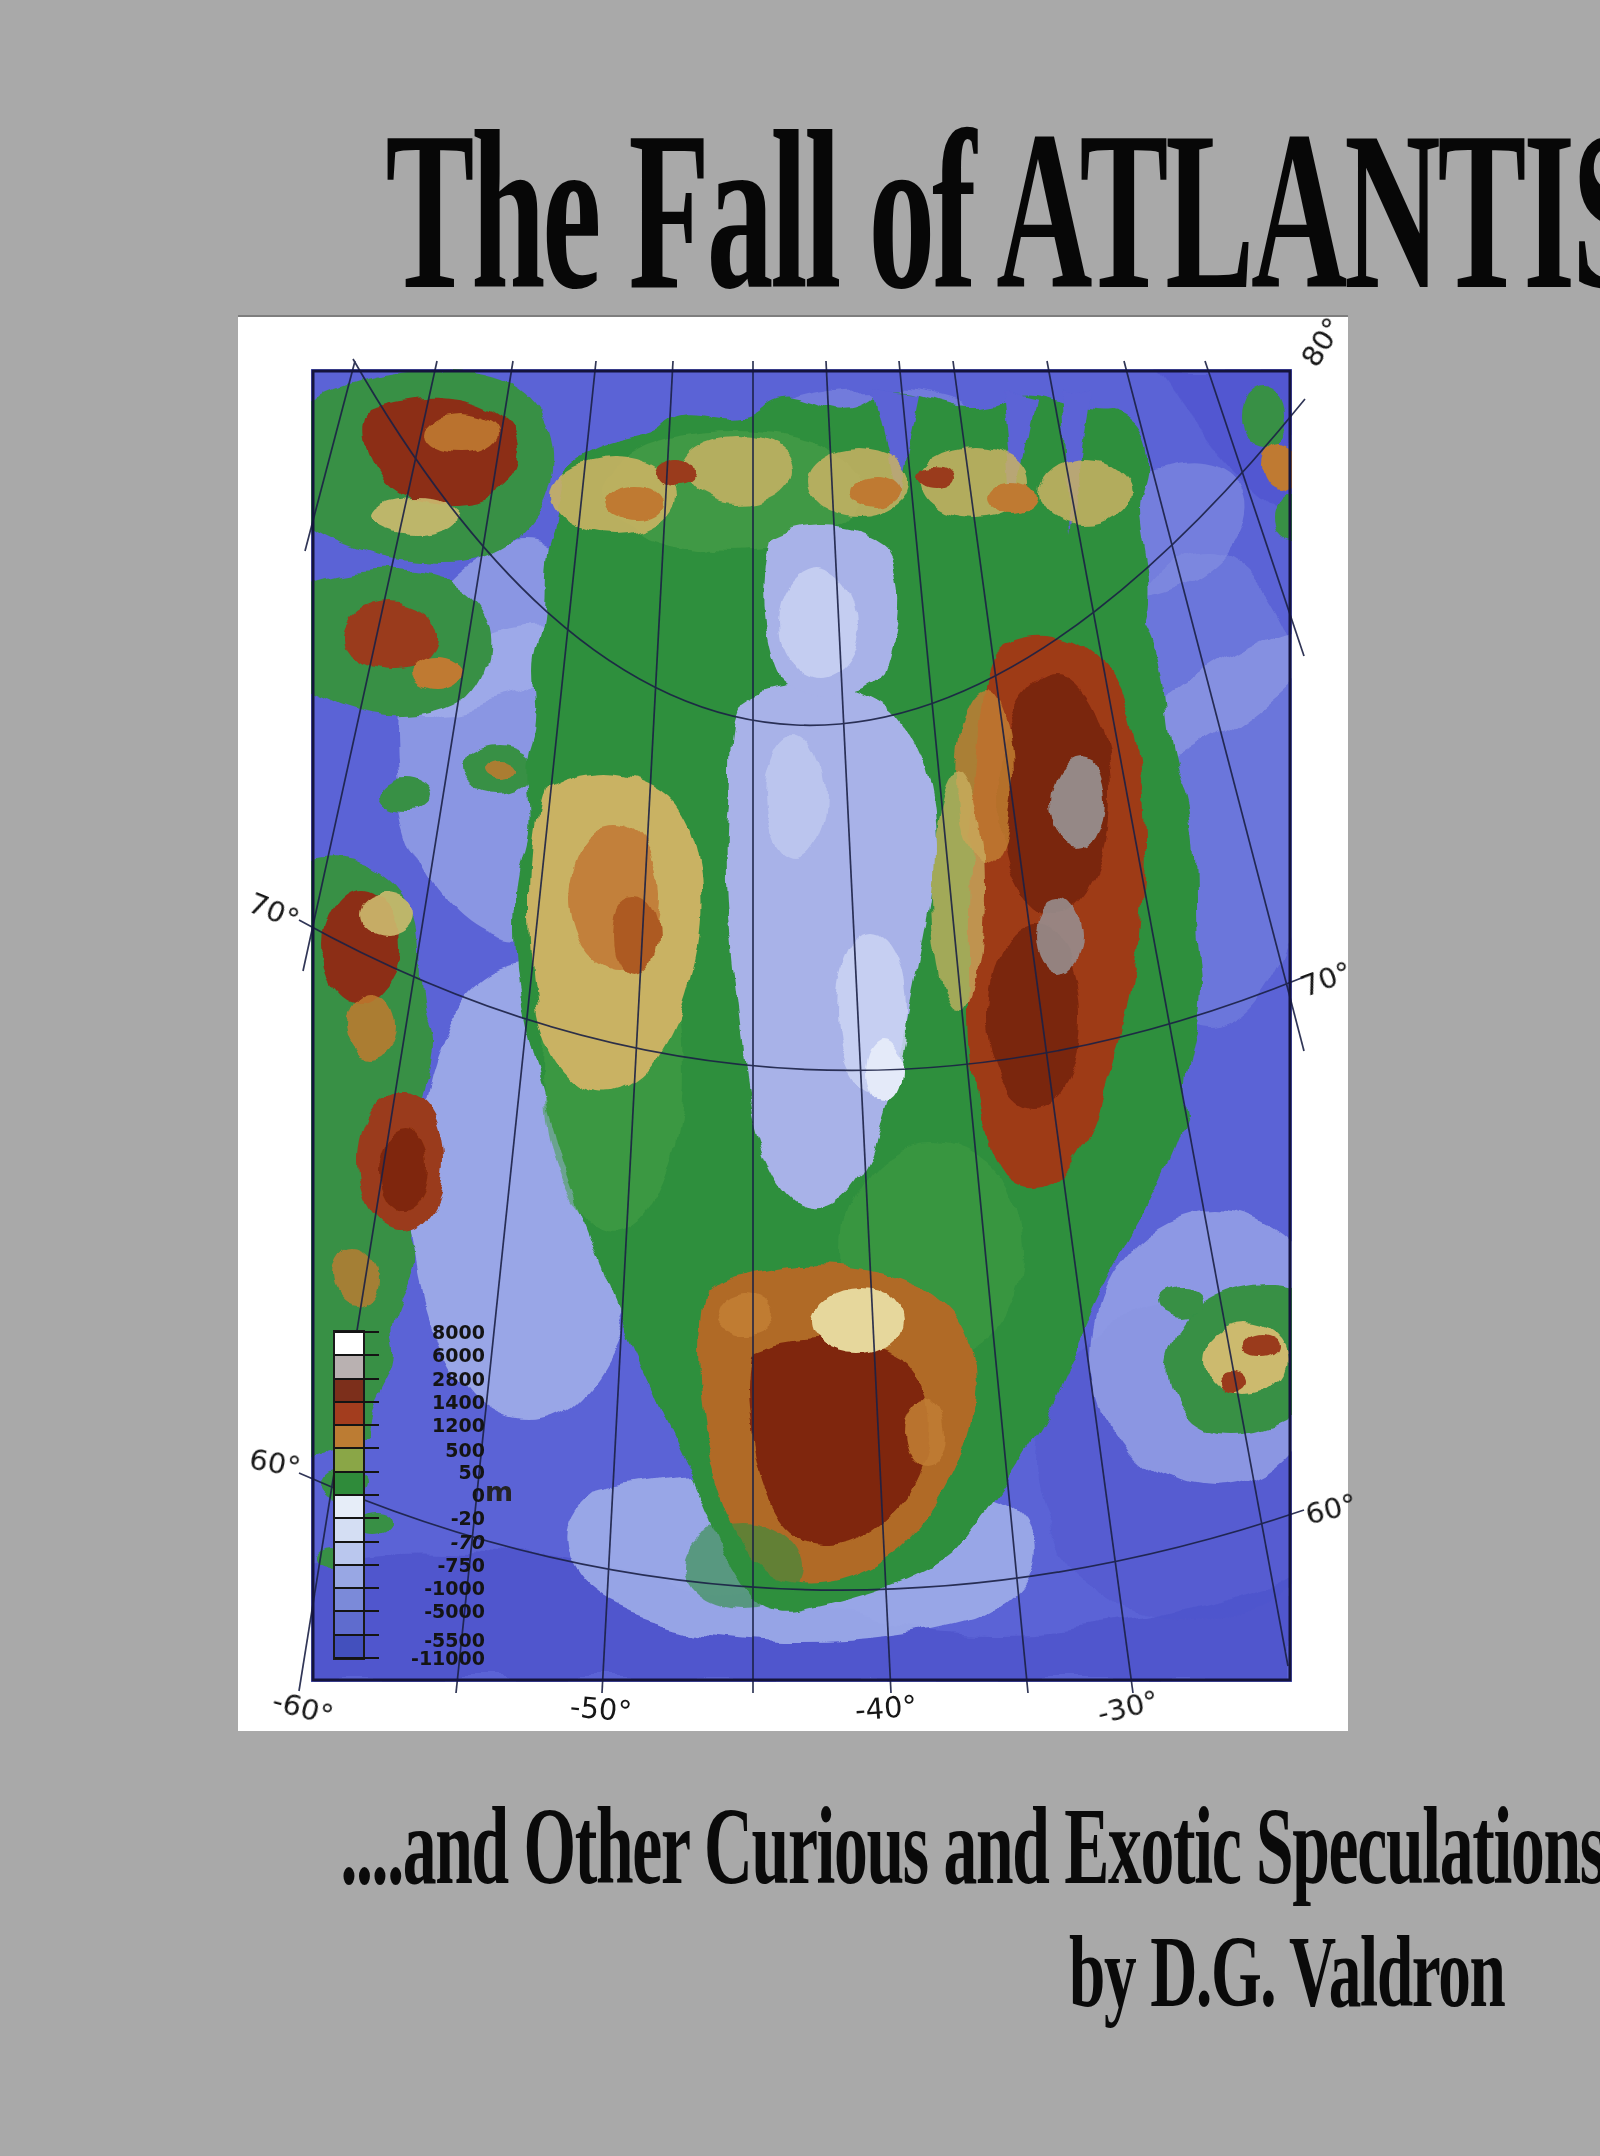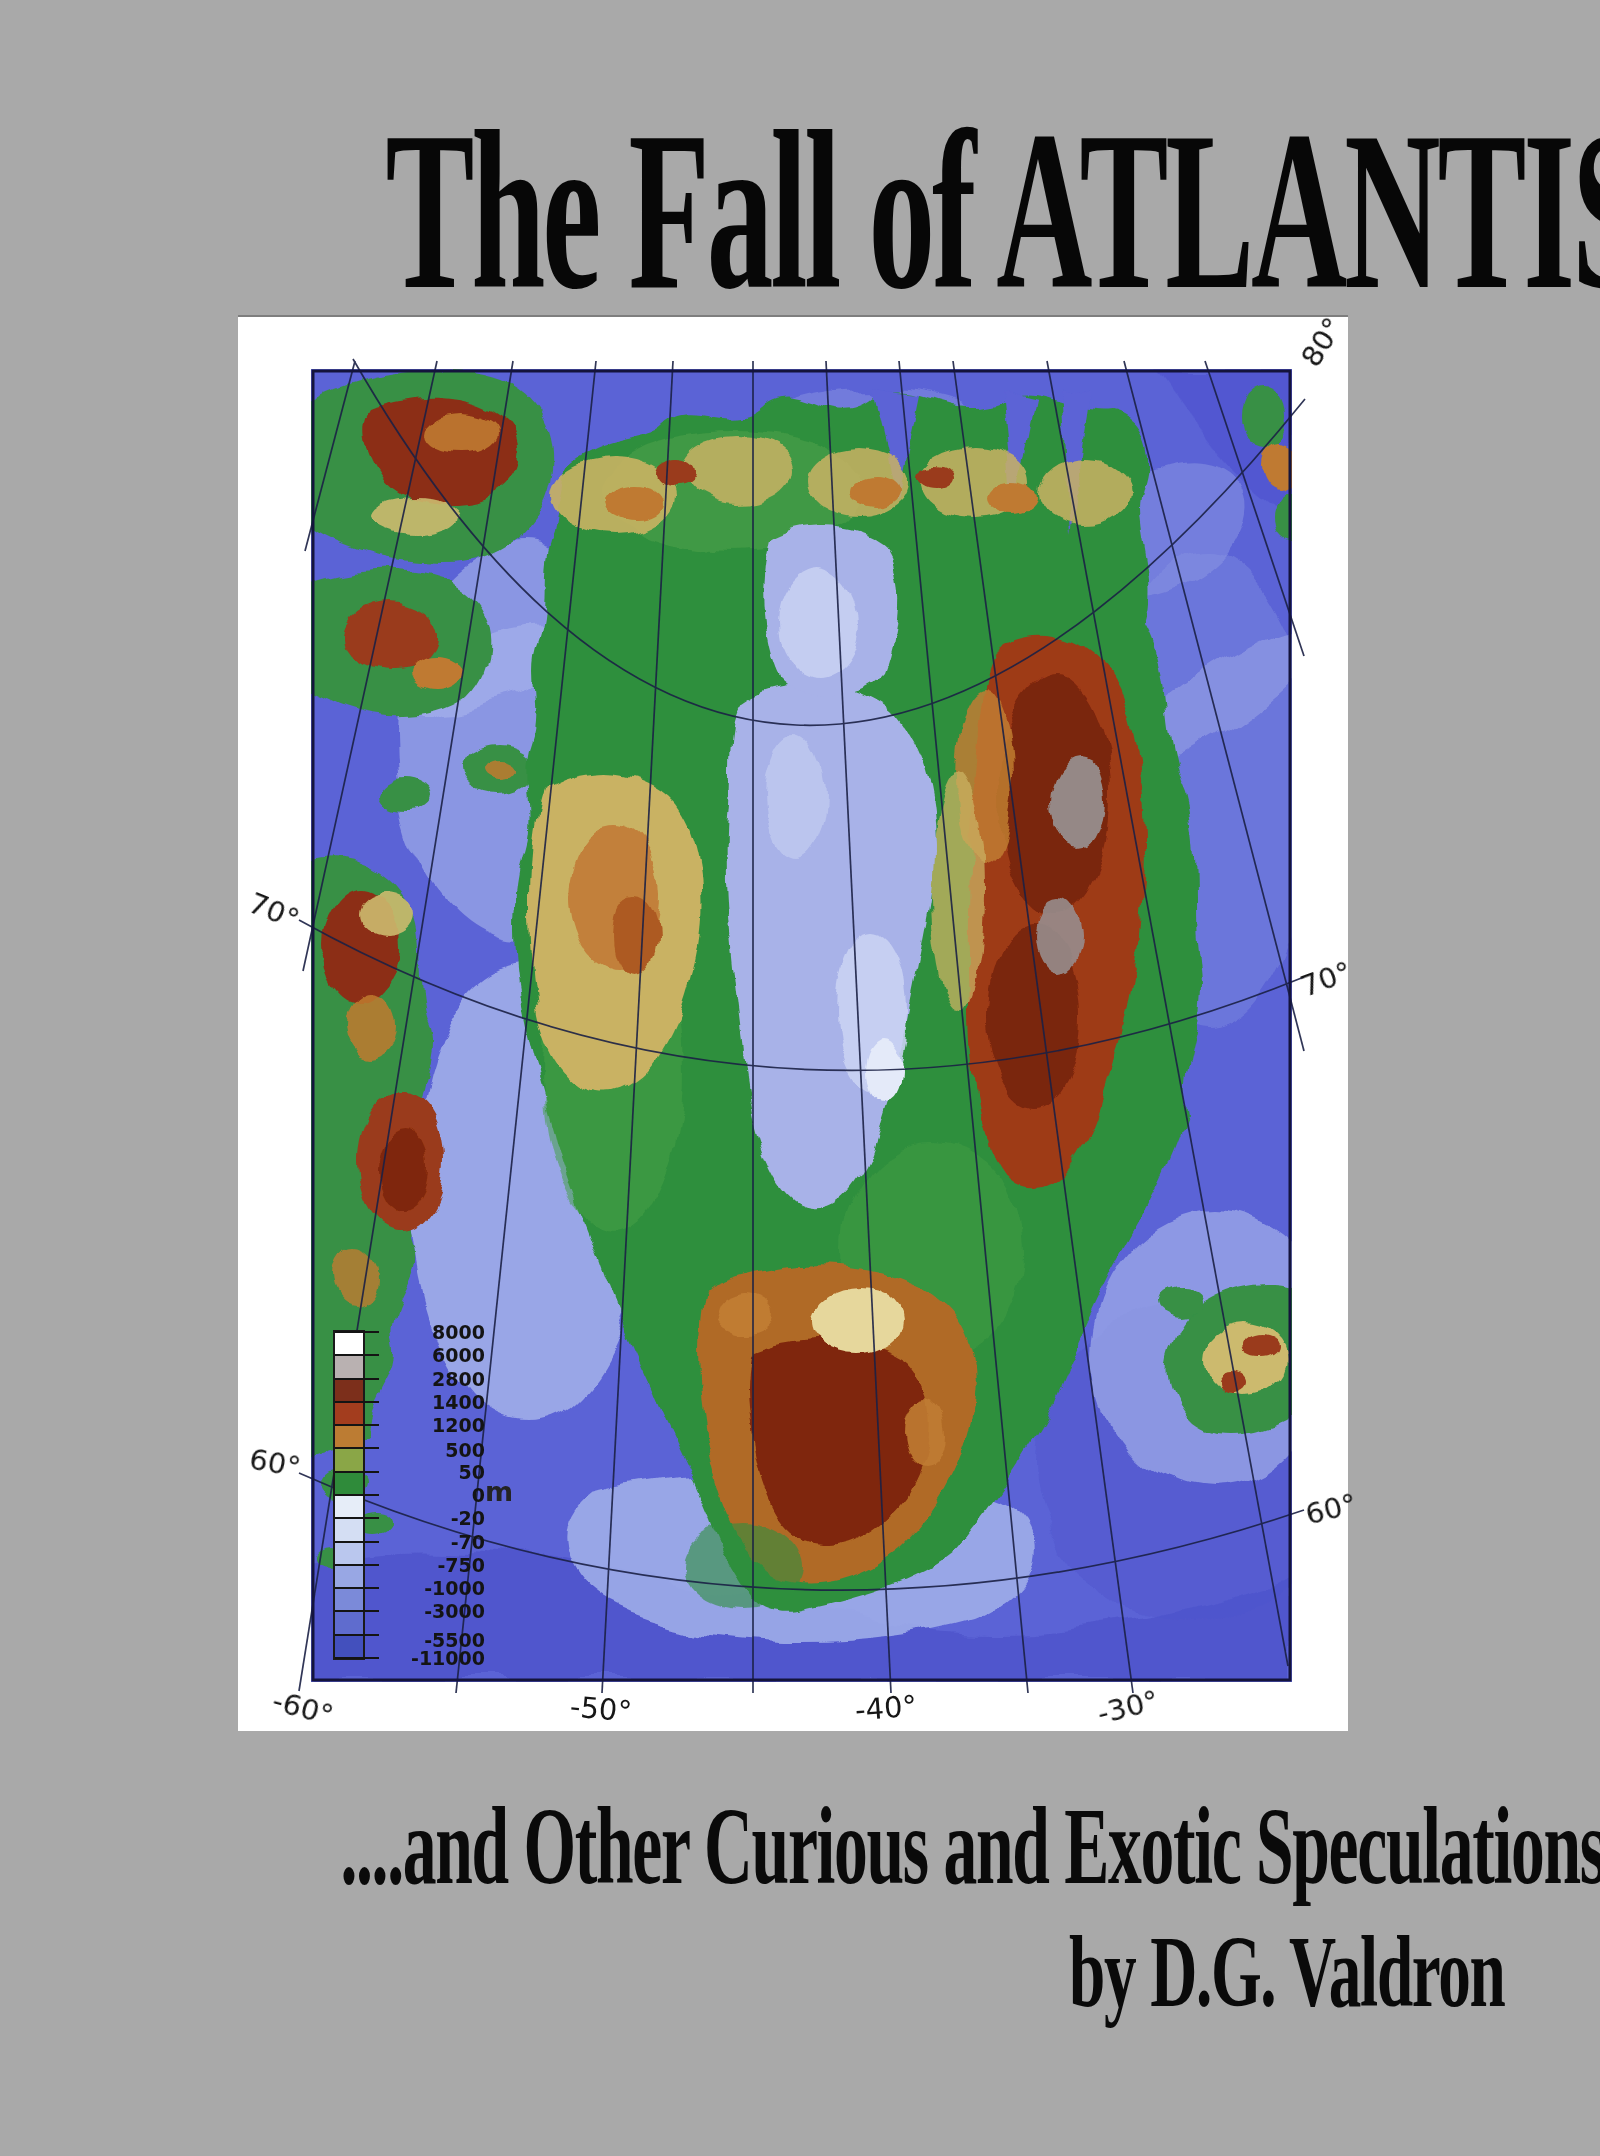--- a/index.html
+++ b/index.html
@@ -245,27 +245,27 @@
         <div class="legend-label" style="top: 82.1429px;">1200</div>
         <div class="legend-tick" style="top: 115.429px;"></div>
         <div class="legend-label" style="top: 107px;">500</div>
         <div class="legend-tick" style="top: 138.714px;"></div>
         <div class="legend-label" style="top: 128.714px;">50</div>
         <div class="legend-tick" style="top: 162px;"></div>
         <div class="legend-label" style="top: 152px;">0</div>
         <div class="legend-tick" style="top: 185.286px;"></div>
         <div class="legend-label" style="top: 175.286px;">-20</div>
         <div class="legend-tick" style="top: 208.571px;"></div>
-        <div class="legend-label" style="top: 198.571px;">-70</div>
+        <div class="legend-label" style="top: 198.571px; font-style: italic;">-70</div>
         <div class="legend-tick" style="top: 231.857px;"></div>
         <div class="legend-label" style="top: 221.857px;">-750</div>
         <div class="legend-tick" style="top: 255.143px;"></div>
         <div class="legend-label" style="top: 245.143px;">-1000</div>
         <div class="legend-tick" style="top: 278.429px;"></div>
-        <div class="legend-label" style="top: 268.429px;">-3000</div>
+        <div class="legend-label" style="top: 268.429px;">-5000</div>
         <div class="legend-tick" style="top: 301.714px;"></div>
         <div class="legend-label" style="top: 297px;">-5500</div>
         <div class="legend-tick" style="top: 325px;"></div>
         <div class="legend-label" style="top: 315px;">-11000</div>
       </div>
   </div>
 <span class="graticule-label" style="left: 1084px; top: 25px; --r: -58deg;">80°</span>
     <span class="graticule-label" style="left: 36px; top: 594px; --r: 22deg;">70°</span>
     <span class="graticule-label" style="left: 1088px; top: 662px; --r: -20deg;">70°</span>
     <span class="graticule-label" style="left: 37px; top: 1146px; --r: 10deg;">60°</span>

